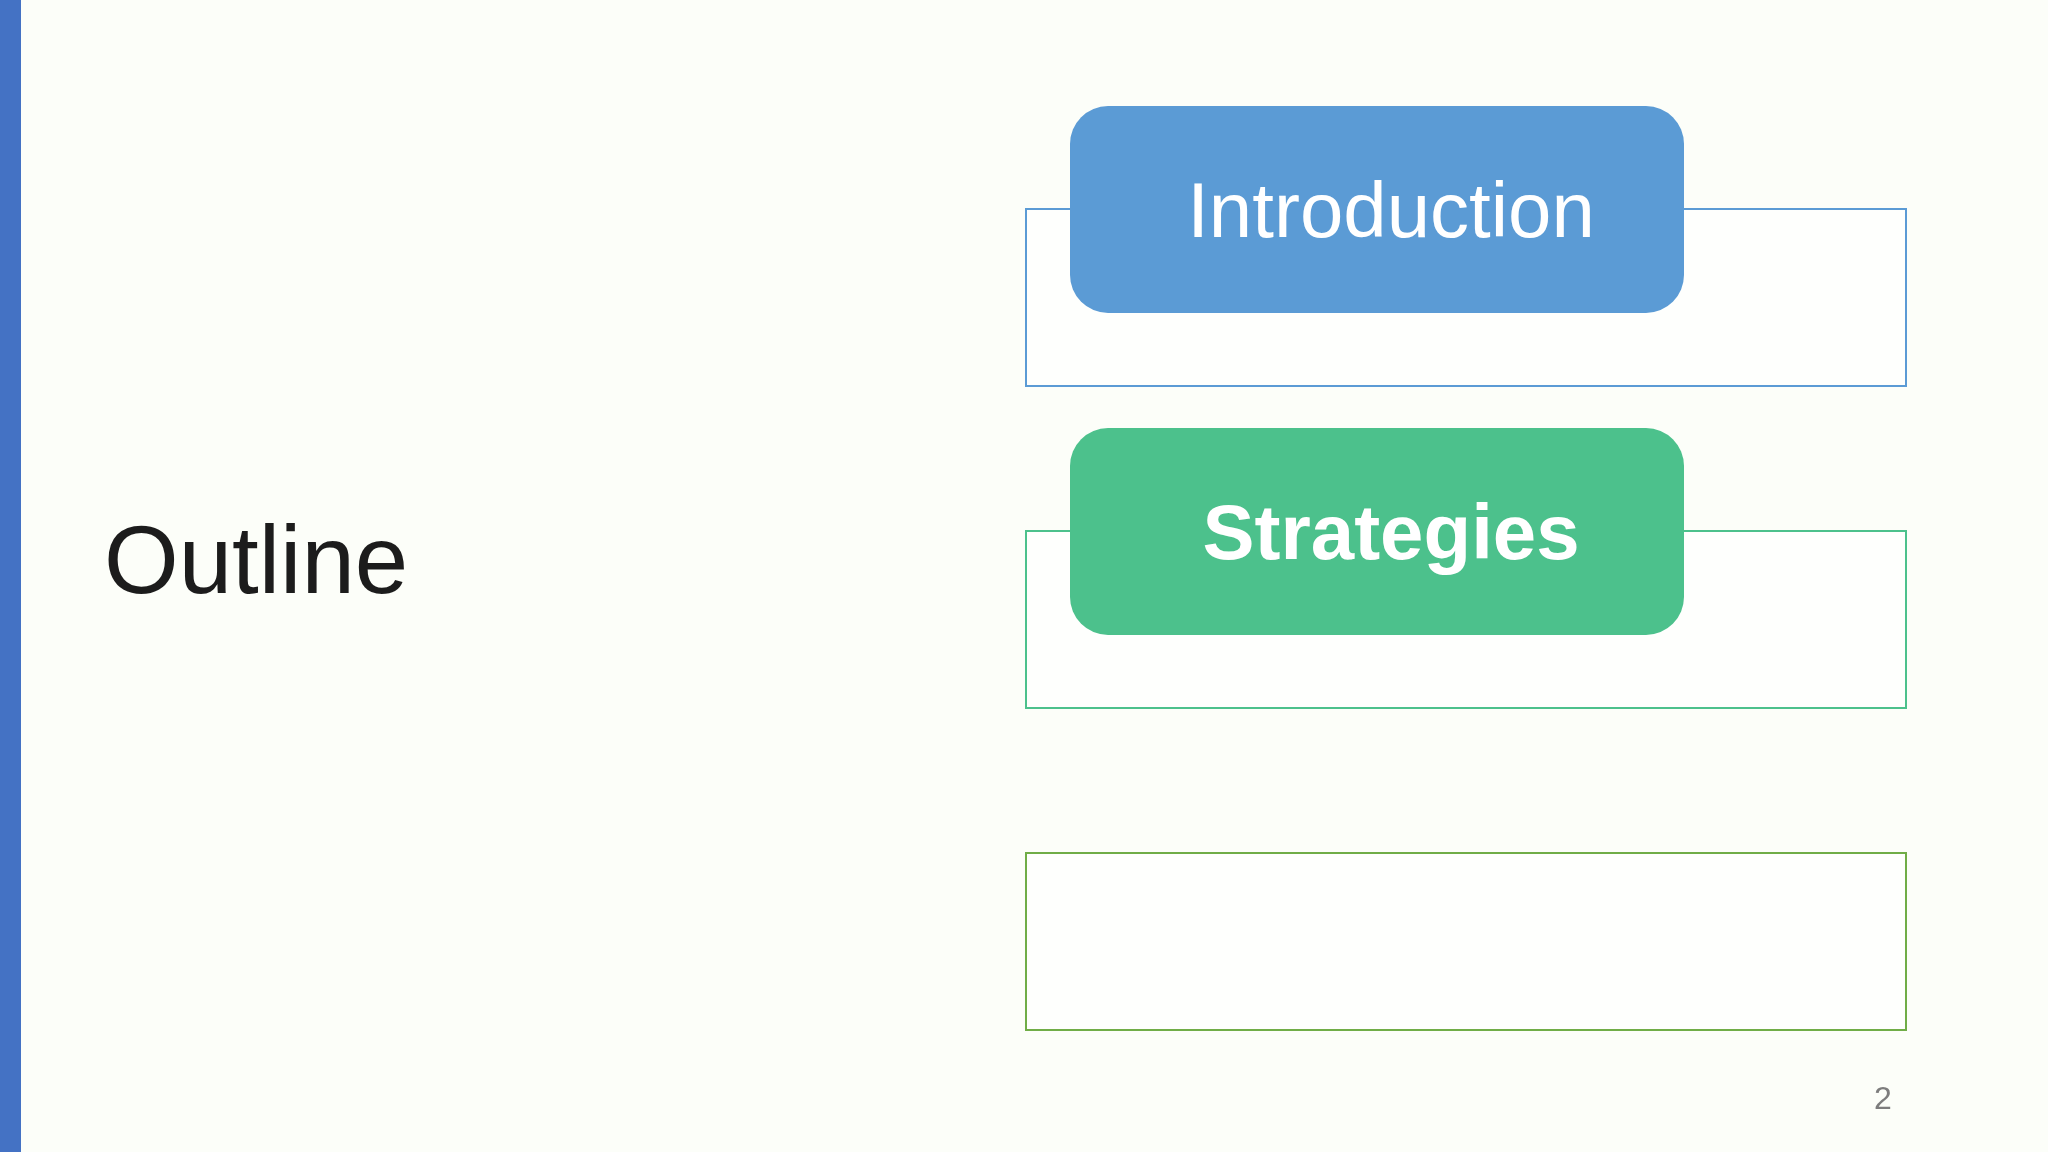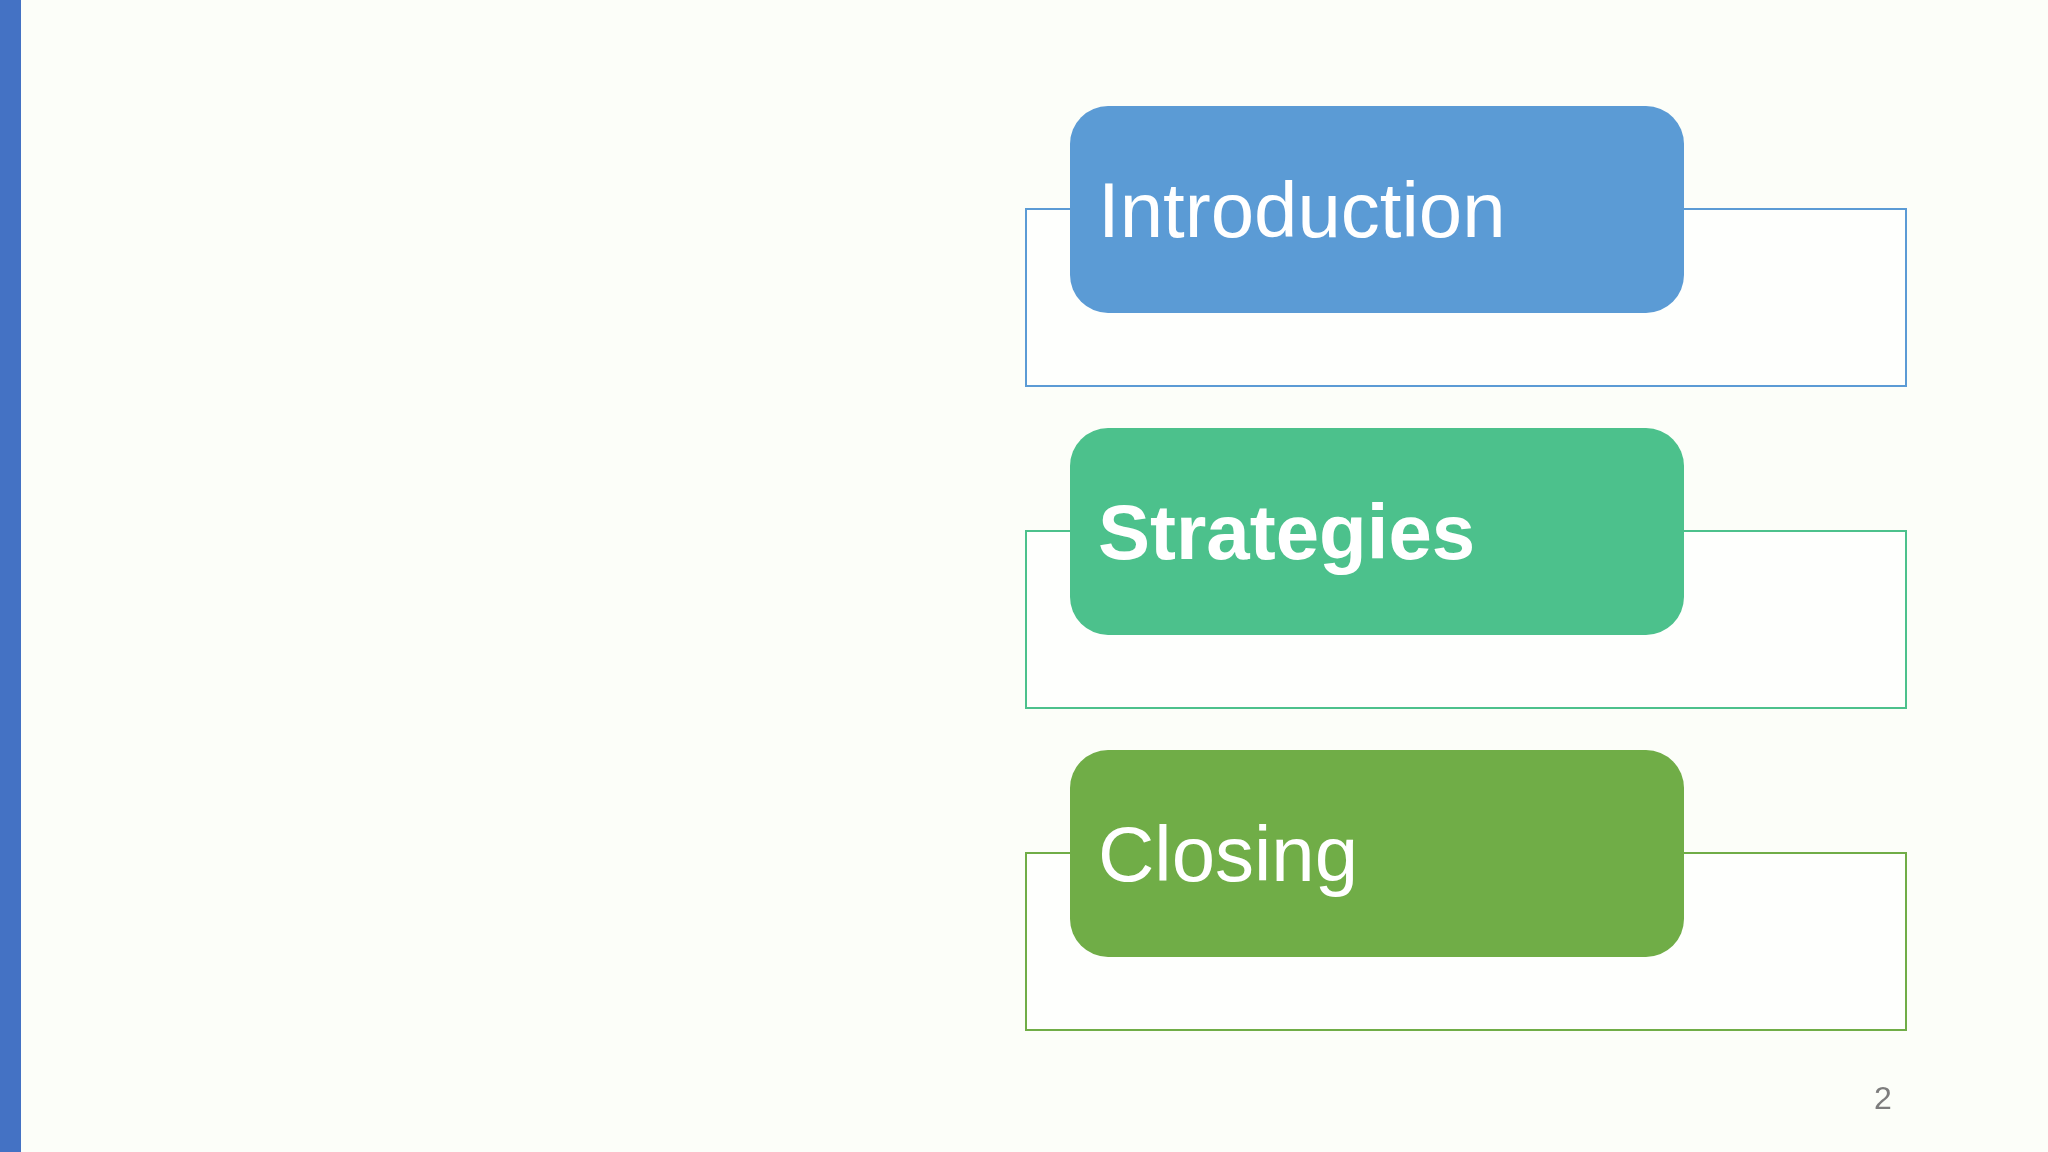--- a/index.html
+++ b/index.html
@@ -59,20 +59,21 @@
     height: 207px;
     box-sizing: border-box;
     border-radius: 38px;
     display: flex;
     align-items: center;
     padding-left: 28px;
     color: #ffffff;
     font-size: 78px;
     line-height: 1;
     white-space: nowrap;
+    justify-content: center;
   }
   .row-1 { top: 106px; }
   .row-2 { top: 428px; font-weight: bold; }
   .row-3 { top: 750px; }
   .page-number {
     position: absolute;
     left: 1853px;
     top: 1082px;
     width: 60px;
     text-align: center;
@@ -81,41 +82,39 @@
     color: #7D7D7D;
   }
 </style>
 </head>
 <body>
 
 <div class="slide" style="background: rgb(252, 254, 249);">
 
   <div class="accent-bar" style="background: rgb(68, 114, 196);"></div>
 
+  <h1 class="slide-title" style="color: rgb(28, 28, 28);">Outline</h1>
 
   <div class="diagram">
 
     <div class="row row-1">
       <div class="row-rect" style="border-color: rgb(91, 155, 213); background: rgb(254, 255, 253);"></div>
       <div class="row-box" style="background: rgb(91, 155, 213); color: rgb(255, 255, 255);">
         <span>Introduction</span>
       </div>
     </div>
 
     <div class="row row-2">
       <div class="row-rect" style="border-color: rgb(76, 193, 140); background: rgb(254, 255, 253);"></div>
       <div class="row-box" style="background: rgb(76, 193, 140); color: rgb(255, 255, 255);">
         <span>Strategies</span>
       </div>
     </div>
 
     <div class="row row-3">
       <div class="row-rect" style="border-color: rgb(112, 173, 71); background: rgb(254, 255, 253);"></div>
-      <div class="row-box" style="background: rgb(112, 173, 71); color: rgb(255, 255, 255);">
-        <span>Closing</span>
-      </div>
     </div>
 
   </div>
 
   <div class="page-number" style="color: rgb(125, 125, 125);">2</div>
 
 </div>
 
 </body></html>

